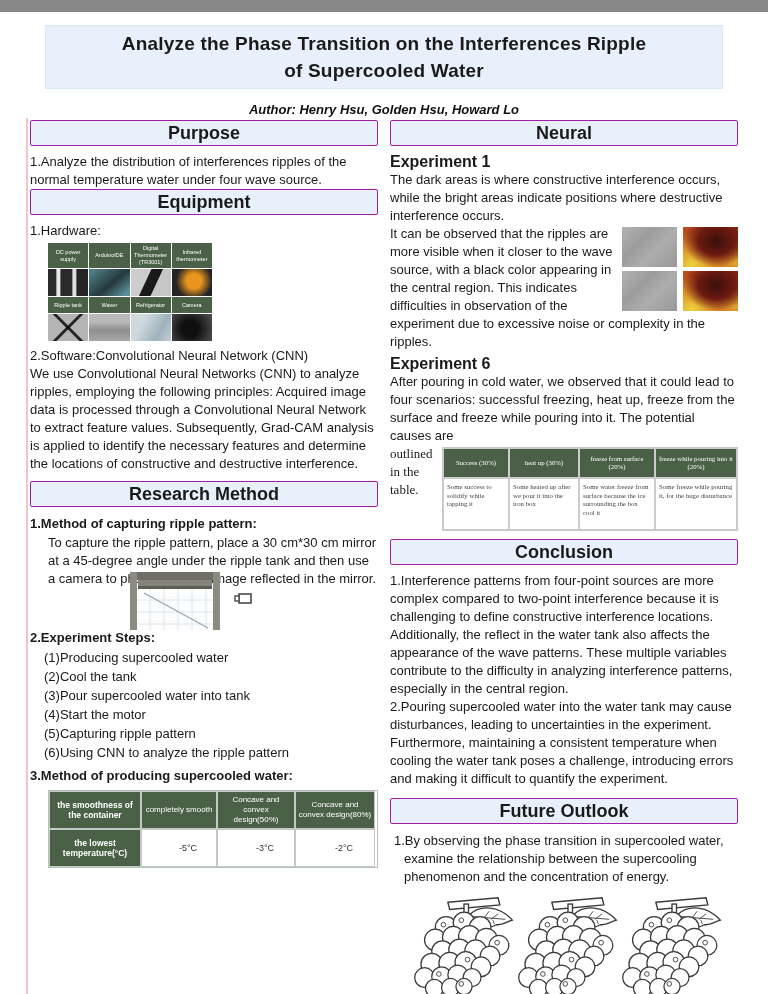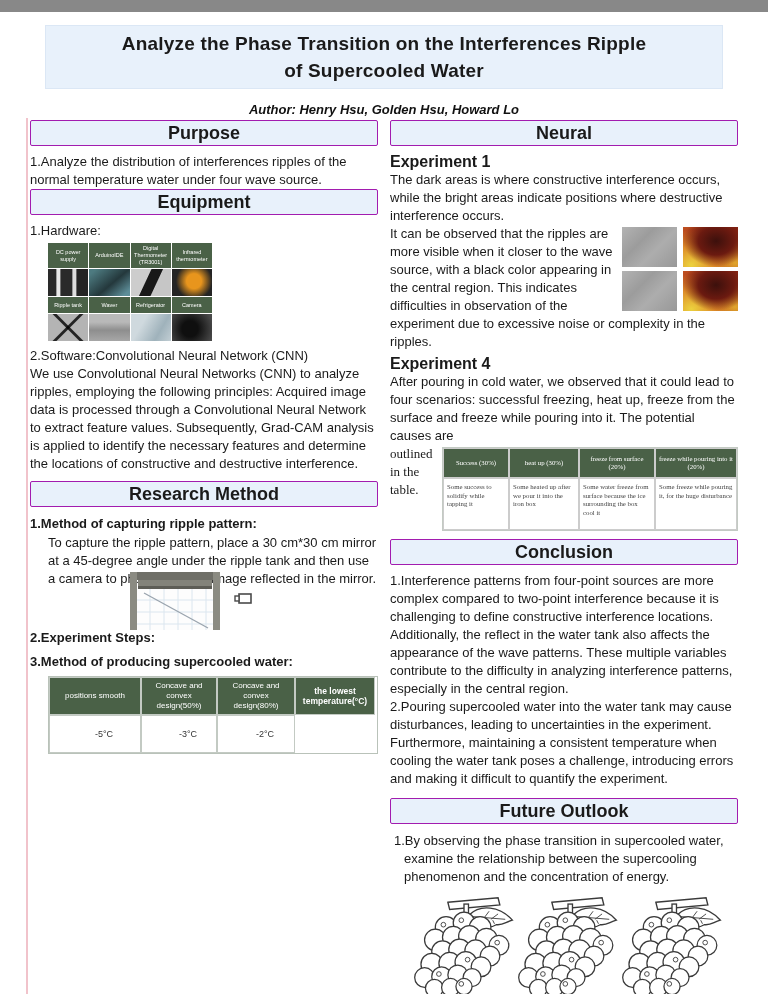--- a/index.html
+++ b/index.html
@@ -186,24 +186,33 @@
         </g>
         <line x1="14" y1="21" x2="78" y2="56" stroke="#9aa4ae" stroke-width="1.3"></line>
       </svg>
       <svg class="cam-icon" width="18" height="12" viewBox="0 0 18 12">
         <rect x="5" y="2" width="12" height="9" fill="#fff" stroke="#4a4a4a" stroke-width="1.6"></rect>
         <rect x="1" y="4" width="4" height="5" fill="#fff" stroke="#4a4a4a" stroke-width="1.4"></rect>
       </svg>
     </div>
 
     <p class="sub-bold-lg">2.Experiment Steps:</p>
+    <div class="steps">
+      <p class="body-txt">(1)Producing supercooled water</p>
+      <p class="body-txt">(2)Cool the tank</p>
+      <p class="body-txt">(3)Pour supercooled water into tank</p>
+      <p class="body-txt">(4)Start the motor</p>
+      <p class="body-txt">(5)Capturing ripple pattern</p>
+      <p class="body-txt">(6)Using CNN to analyze the ripple pattern</p>
+    </div>
 
     <p class="sub-bold-lg" style="margin-top:4px;">3.Method of producing supercooled water:</p>
     <div class="m-table">
-      <div class="m-cell m-head">positions smooth</div>
+      <div class="m-cell m-head m-rowlab">the smoothness of the container</div>
+      <div class="m-cell m-head">completely smooth</div>
       <div class="m-cell m-head">Concave and convex design(50%)</div>
       <div class="m-cell m-head">Concave and convex design(80%)</div>
       <div class="m-cell m-head m-rowlab">the lowest temperature(°C)</div>
       <div class="m-cell m-val">-5°C</div>
       <div class="m-cell m-val">-3°C</div>
       <div class="m-cell m-val">-2°C</div>
     </div>
 
   </div>
 
@@ -215,21 +224,21 @@
     <div class="clearfix">
       <div class="res-imgs">
         <div class="res-gray"></div>
         <div class="res-heat"></div>
         <div class="res-gray"></div>
         <div class="res-heat"></div>
       </div>
       <p class="body-txt">It can be observed that the ripples are more visible when it closer to the wave source, with a black color appearing in the central region. This indicates difficulties in observation of the experiment due to excessive noise or complexity in the ripples.</p>
     </div>
 
-    <p class="sub-bold" style="margin-top:4px;">Experiment 4</p>
+    <p class="sub-bold" style="margin-top:4px;">Experiment 6</p>
     <p class="body-txt">After pouring in cold water, we observed that it could lead to four scenarios: successful freezing, heat up, freeze from the surface and freeze while pouring into it. The potential causes are</p>
     <div class="clearfix" style="margin-bottom:6px;font-family:Liberation Serif, serif;">
       <div class="r-table">
         <div class="r-cell r-head">Success (30%)</div>
         <div class="r-cell r-head">heat up (30%)</div>
         <div class="r-cell r-head">freeze from surface (20%)</div>
         <div class="r-cell r-head">freeze while pouring into it (20%)</div>
         <div class="r-cell">Some success to solidify while tapping it</div>
         <div class="r-cell">Some heated up after we pour it into the iron box</div>
         <div class="r-cell">Some water freeze from surface because the ice surrounding the box  cool it</div>

